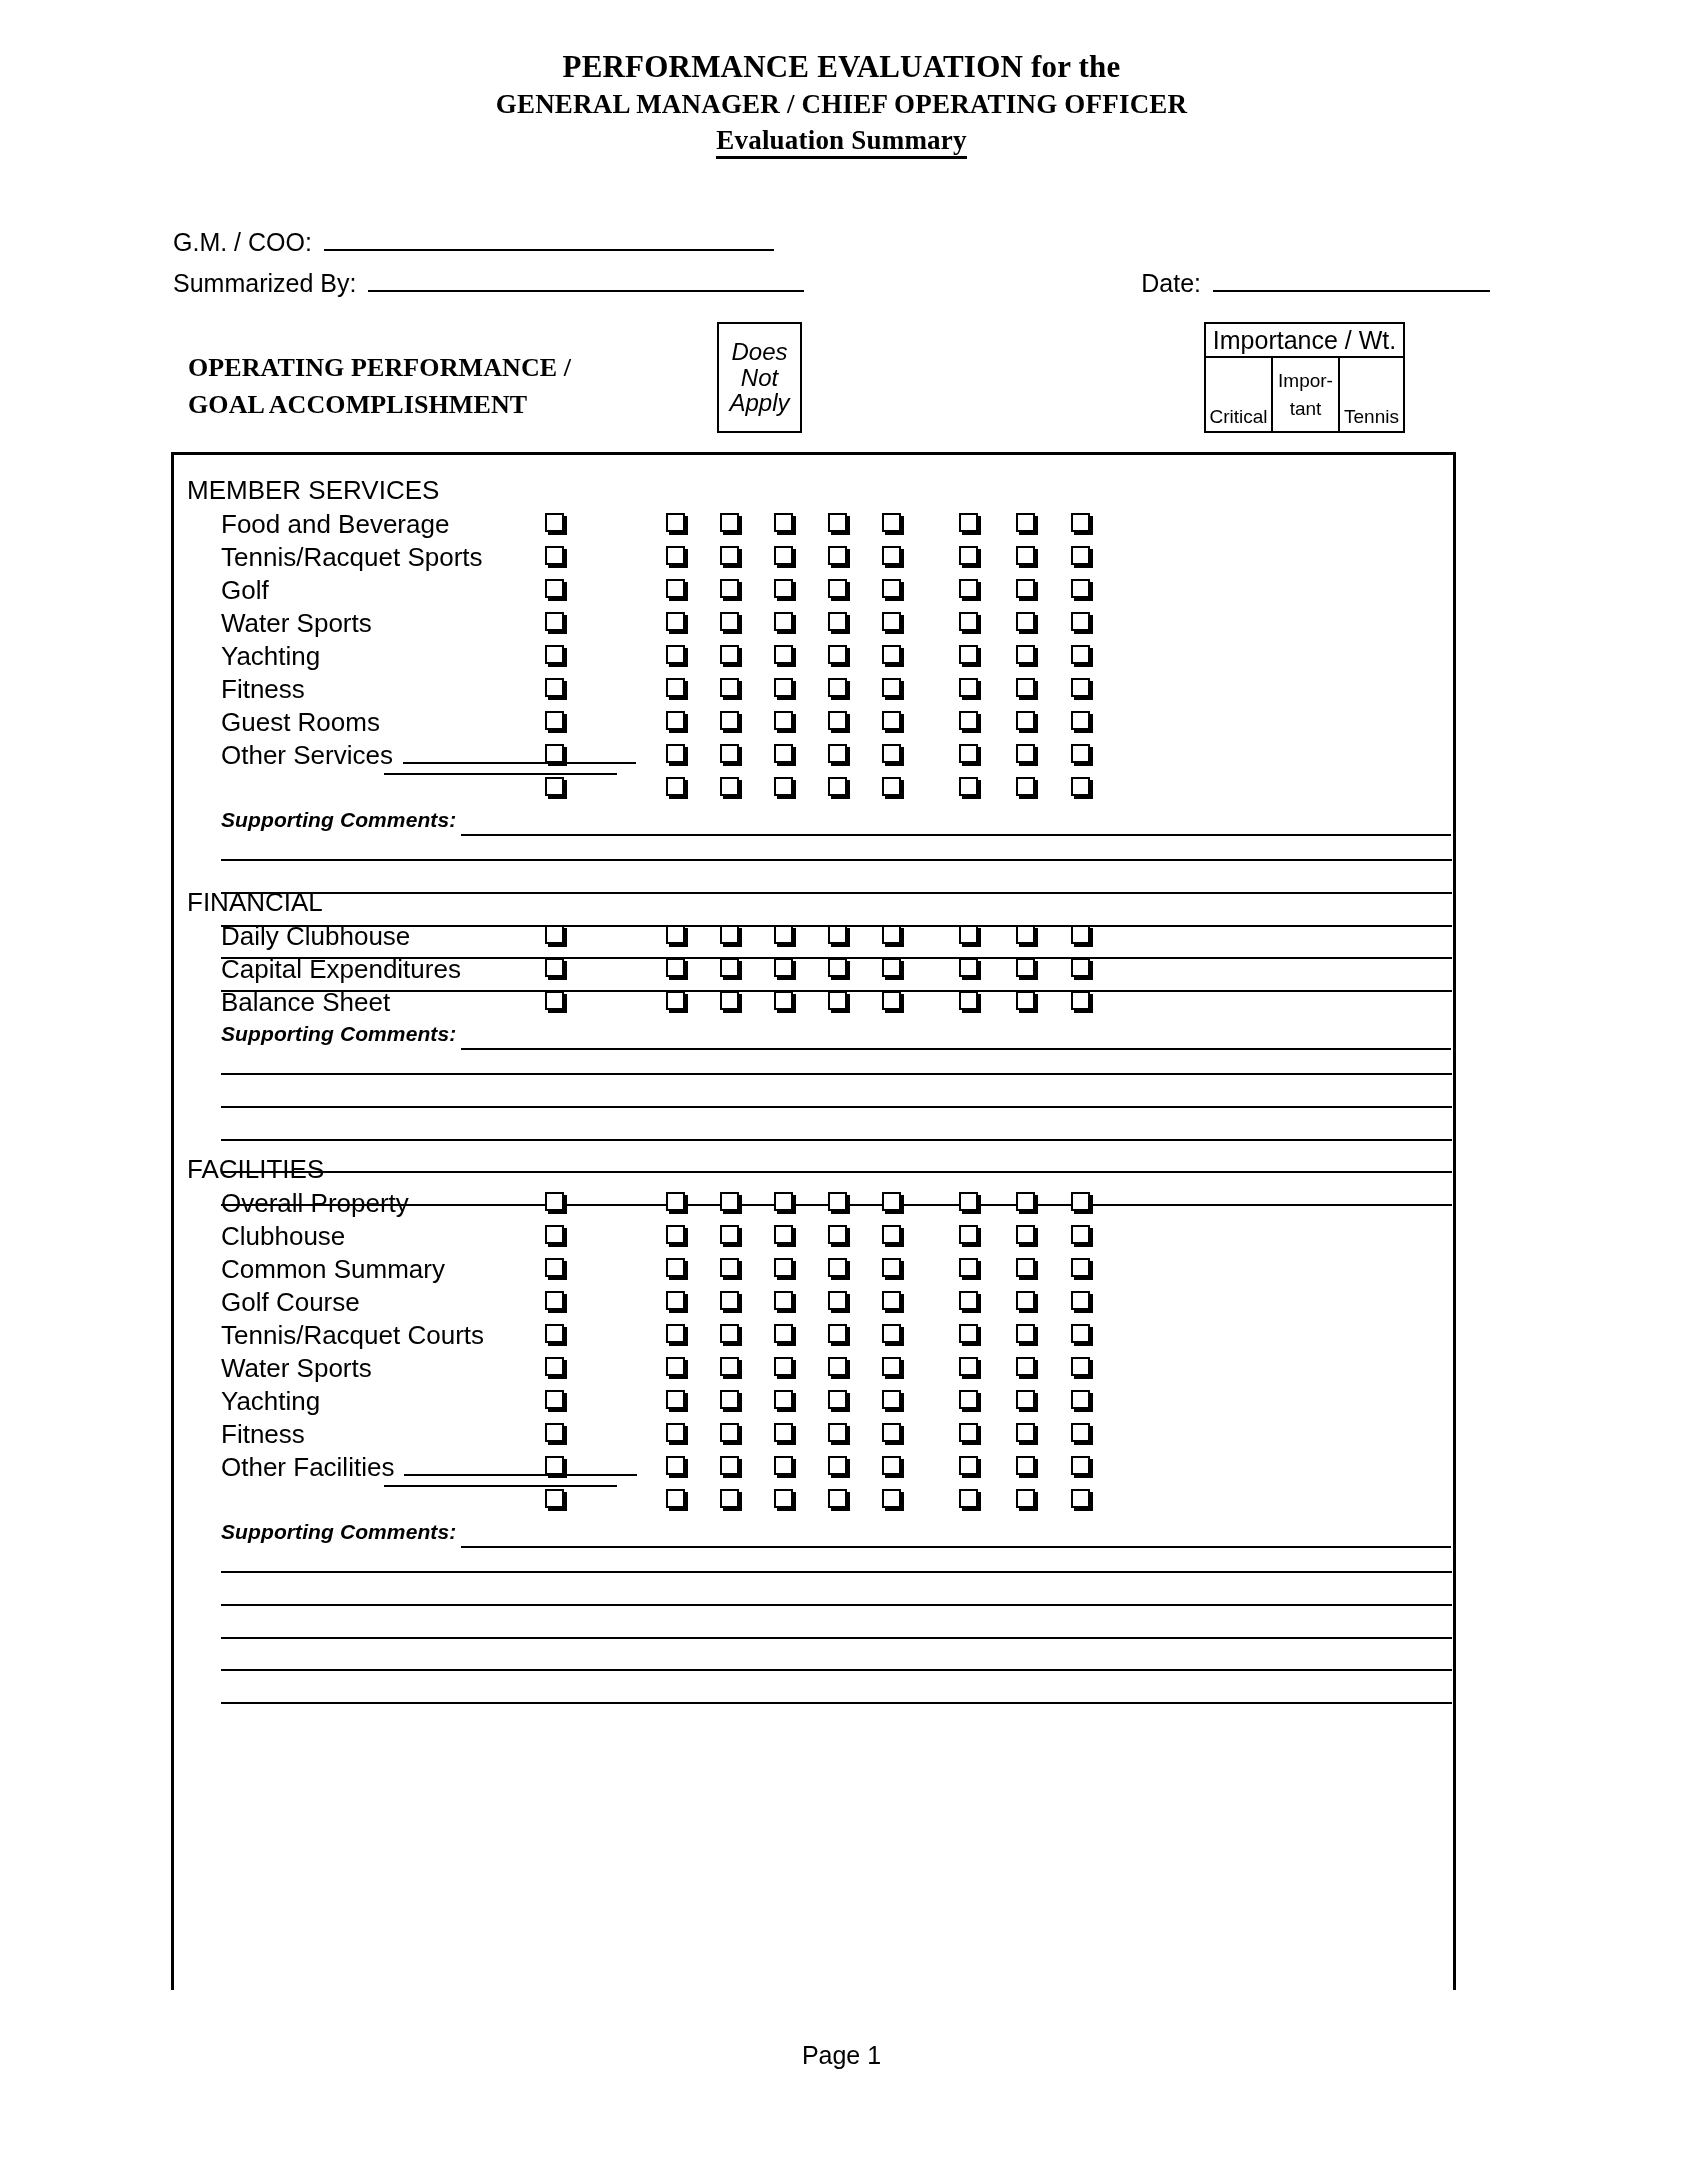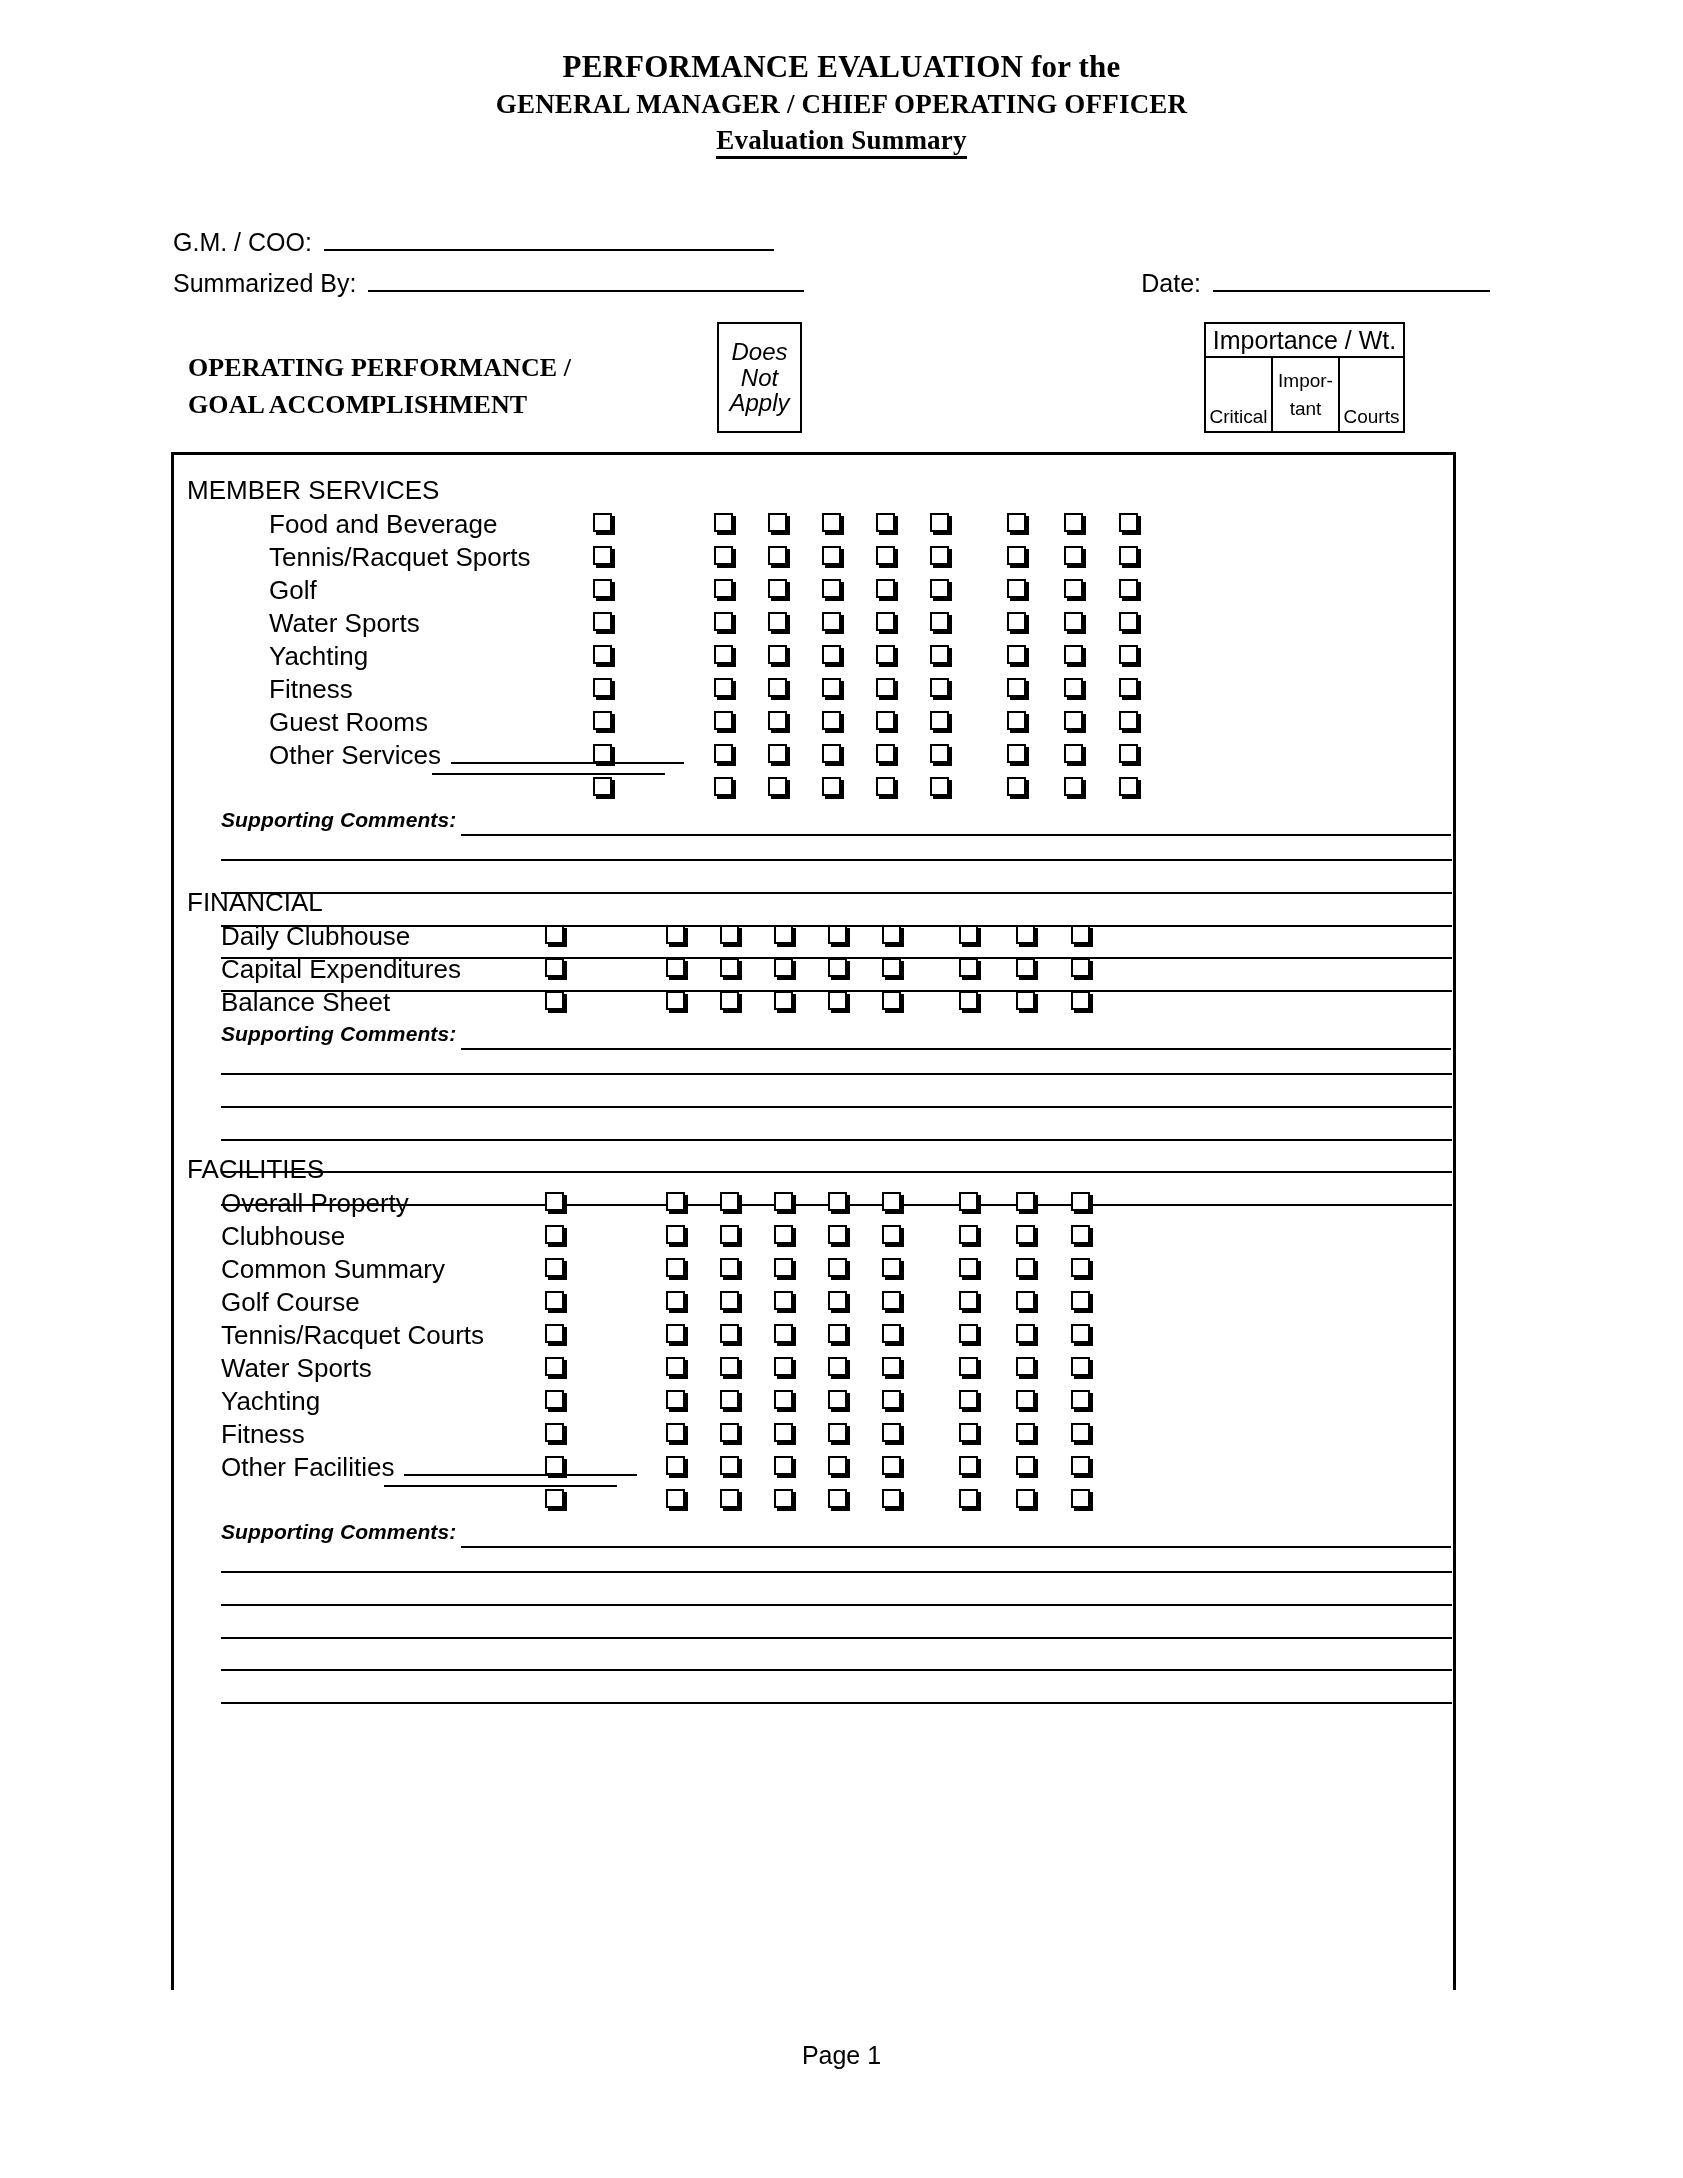--- a/index.html
+++ b/index.html
@@ -179,30 +179,30 @@
       <tbody>
           <tr>
         <td class="ititle" colspan="3">Importance / Wt.</td>
       </tr>
       <tr>
         <td class="icell iw1">Critical</td>
         <td class="icell iw2 two">
           <span>Impor-</span><br>
           <span>tant</span>
         </td>
-        <td class="icell iw3">Courts</td>
+        <td class="icell iw3">Tennis</td>
       </tr>
     </tbody>
       </table>
   </div>
 
   <div class="bodybox" id="bodybox">
       <div class="section" style="position: absolute; left: 0px; right: 0px; top: 22px;">
         <div class="sec-head">MEMBER SERVICES</div>
-        <div class="rowlist" style="margin-top: 8px; padding-left: 48px;">
+        <div class="rowlist" style="margin-top: 8px;">
           <div class="row">
             <div class="row-label">
               <span>Food and Beverage</span>
             </div>
             <span class="cb" style="left: 371px;"></span>
             <span class="cb" style="left: 492px;"></span>
             <span class="cb" style="left: 546px;"></span>
             <span class="cb" style="left: 600px;"></span>
             <span class="cb" style="left: 654px;"></span>
             <span class="cb" style="left: 708px;"></span>

